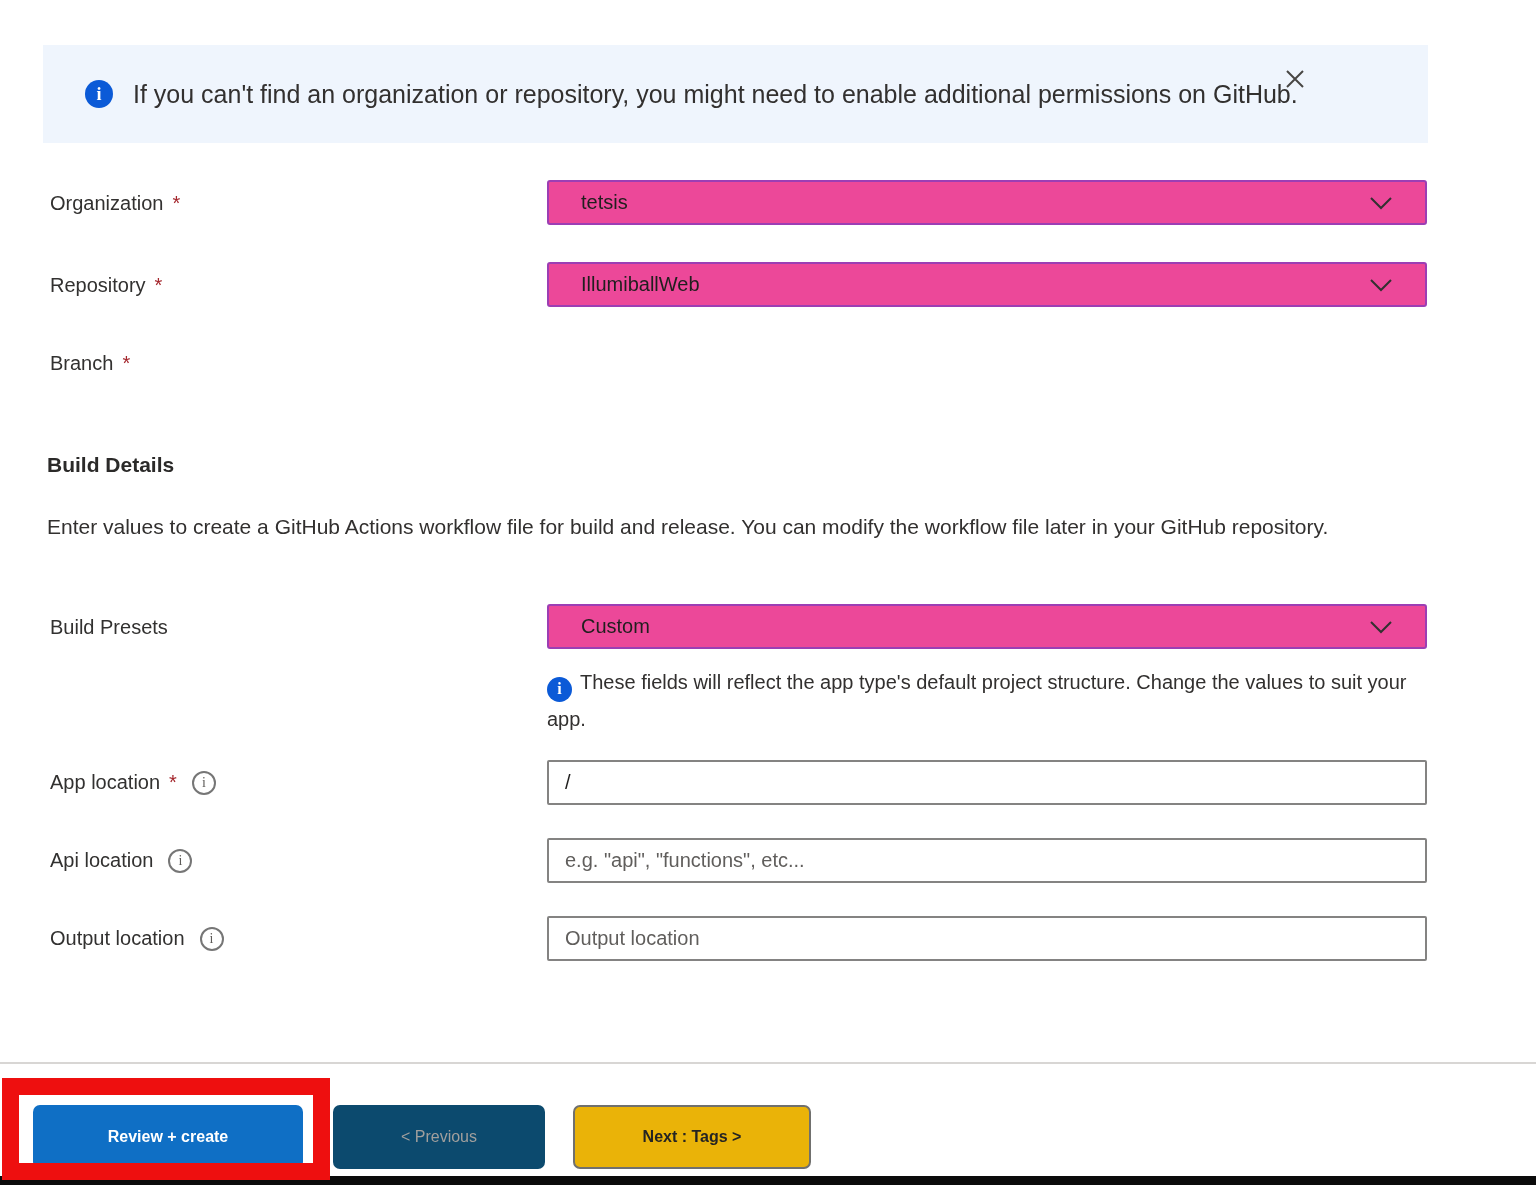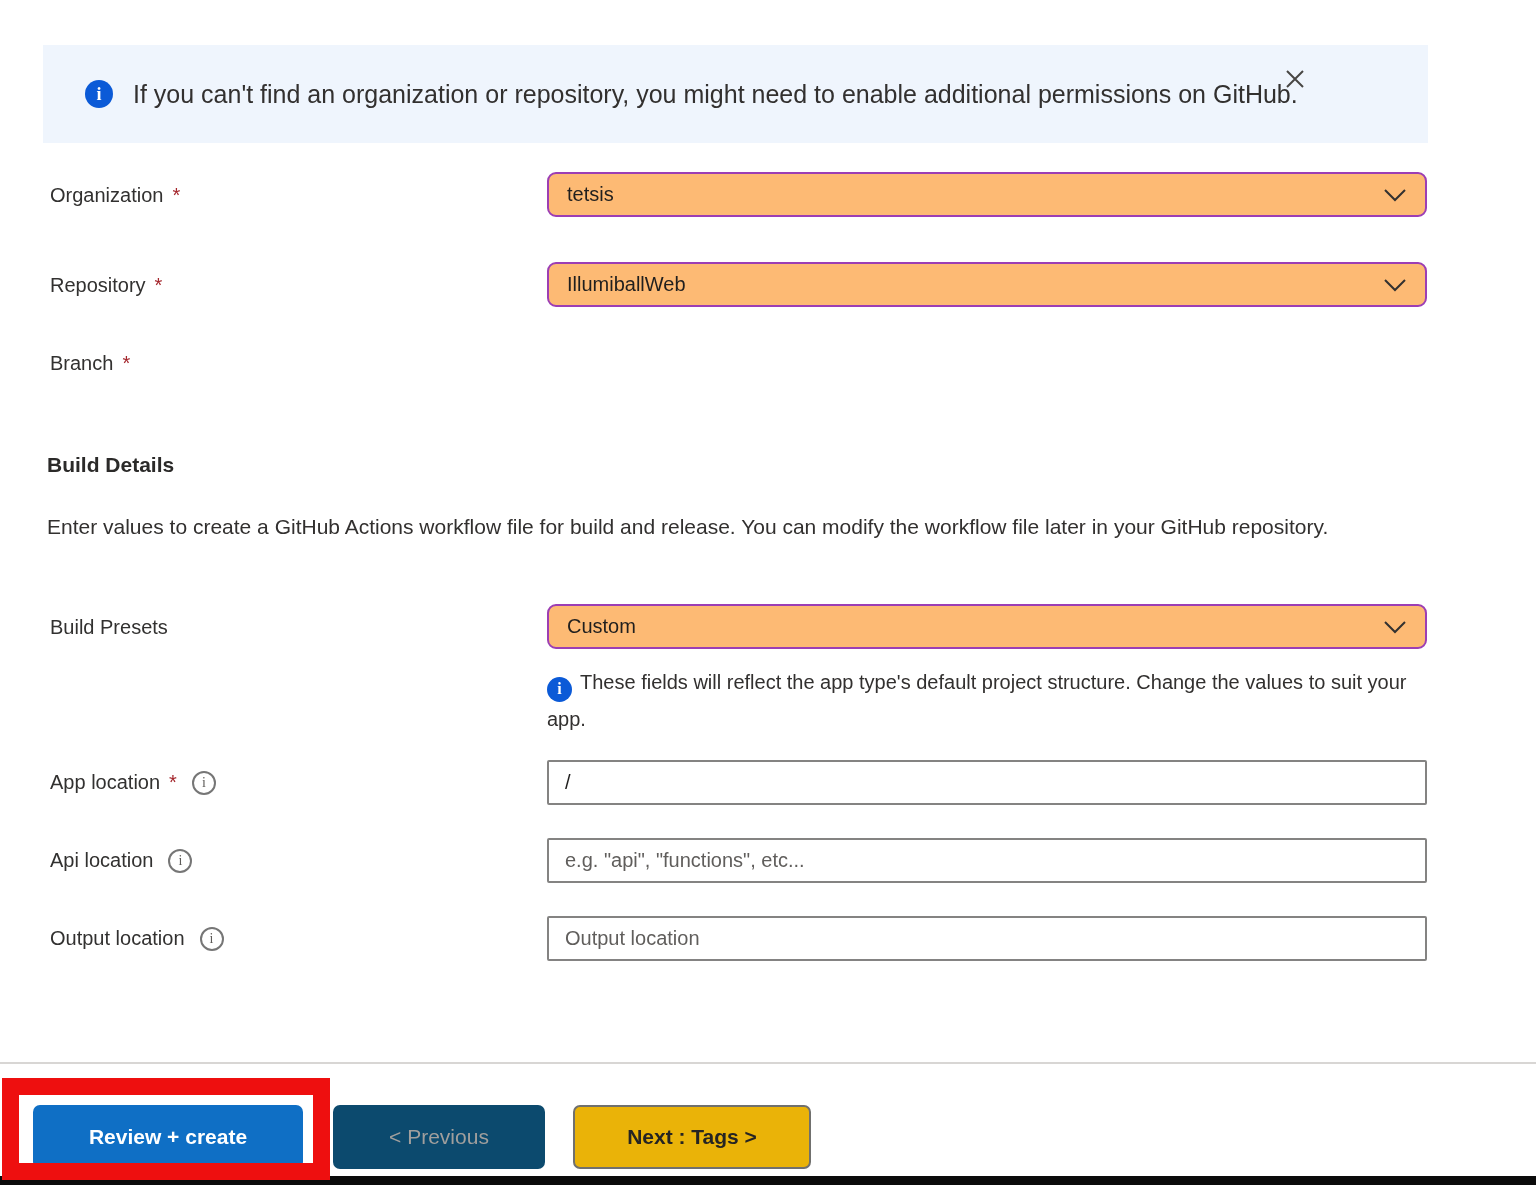--- a/index.html
+++ b/index.html
@@ -35,22 +35,22 @@
   }
   .req { color: #a4262c; font-size: 20px; }
   .info-outline {
     width: 24px; height: 24px; border-radius: 50%; border: 2px solid #767676;
     color: #5d5b58; display: inline-flex; align-items: center; justify-content: center;
     font-size: 14px; font-family: "Liberation Serif", serif; margin-left: 6px;
   }
   .control { position: absolute; left: 547px; top: 0; width: 880px; height: 45px; }
 
   .dropdown {
-    width: 100%; height: 100%; border: 2px solid #9c3eb4; border-radius: 9px;
-    background: #fdba74; display: flex; align-items: center; padding: 0 18px;
+    width: 100%; height: 100%; border: 2px solid #9c3eb4; border-radius: 3px;
+    background: #ec4899; display: flex; align-items: center; padding: 0 32px;
     cursor: pointer;
   }
   .dropdown .value { font-size: 20px; color: #201f1e; flex: 1; }
   .chevron { flex: 0 0 auto; }
 
   .text-input {
     width: 100%; height: 100%; border: 2px solid #848382; border-radius: 2px;
     padding: 0 16px; font-size: 20px; font-family: "Liberation Sans", sans-serif;
     color: #201f1e; background: #fff;
   }
@@ -72,21 +72,21 @@
   .preset-note .info-filled {
     width: 25px; height: 25px; font-size: 16px; vertical-align: -5px; margin-right: 8px;
   }
 
   
   .footer-divider {
     position: absolute; left: 0; top: 1062px; width: 1536px; height: 2px;
     background: #d8d6d4;
   }
   .btn {
-    position: absolute; top: 1105px; height: 64px; font-size: 21px;
+    position: absolute; top: 1105px; height: 64px; font-size: 16px;
     font-family: "Liberation Sans", sans-serif; border-radius: 7px; cursor: pointer;
     display: flex; align-items: center; justify-content: center;
   }
   .btn-primary {
     left: 33px; width: 270px; background: #0f6fc5; color: #ffffff;
     font-weight: 700; border: none;
   }
   .btn-disabled {
     left: 333px; width: 212px; background: #0c4a6e; color: #a19f9d;
     border: none; cursor: default;
@@ -115,21 +115,21 @@
       <span>i</span>
     </span>
     <span class="banner-text">If you can't find an organization or repository, you might need to enable additional permissions on GitHub.</span>
     <button class="banner-close" aria-label="dismiss">
       <svg width="26" height="26" viewBox="0 0 26 26">
         <path d="M5 5 L21 21 M21 5 L5 21" stroke="#484644" stroke-width="2" fill="none"></path>
       </svg>
     </button>
   </div>
 
-  <div class="row" style="top:172px">
+  <div class="row" style="top:180px">
     <div class="row-label">
       <span>Organization</span>
       <span class="req">*</span>
     </div>
     <div class="control">
       <div class="dropdown">
         <span class="value">tetsis</span>
         <svg class="chevron" width="24" height="14" viewBox="0 0 24 14">
           <path d="M2 2 L12 12 L22 2" stroke="#323130" stroke-width="2" fill="none"></path>
         </svg>

